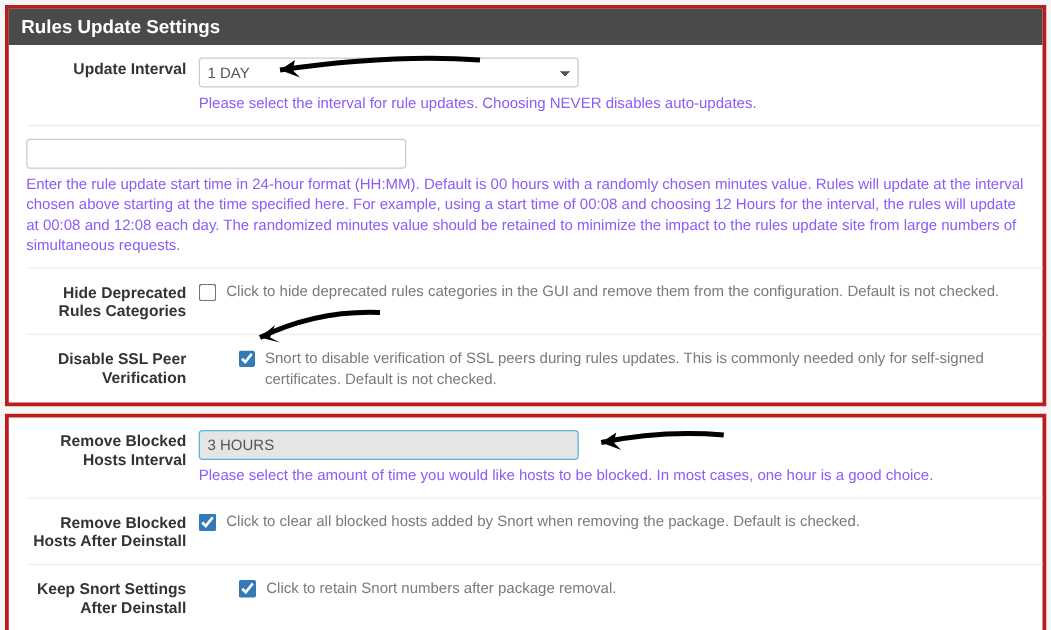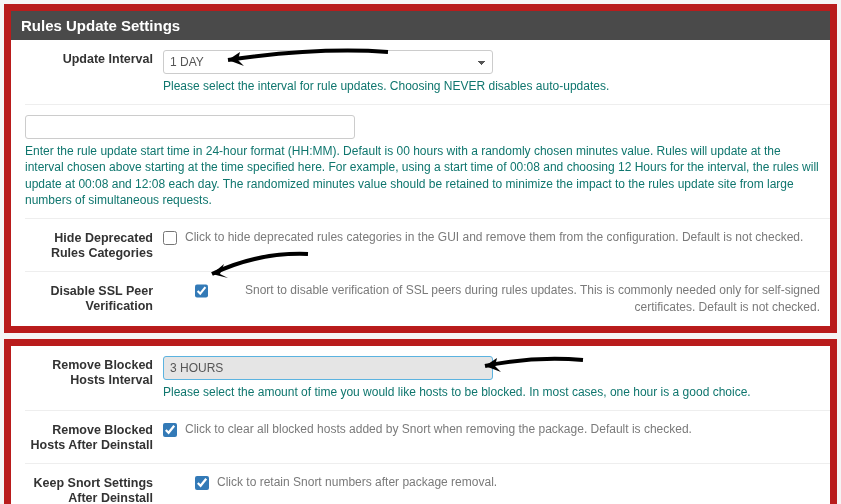--- a/index.html
+++ b/index.html
@@ -1,29 +1,29 @@
 <!DOCTYPE html>
 <html><head>
 <meta charset="utf-8">
 <style>
   * { box-sizing: border-box; margin: 0; padding: 0; }
   body { font-family: -apple-system, BlinkMacSystemFont, "Segoe UI", Helvetica, Arial, sans-serif; font-size: 13px; color: #333; background: #f5f5f5; padding: 4px; }
-  .panel { background: #fff; border: 7px solid #b91c1c; margin-bottom: 6px; }
+  .panel { background: #fff; border: 3px solid #b91c1c; margin-bottom: 6px; }
   .panel-header { background: #4a4a4a; color: #fff; font-weight: 600; font-size: 15px; padding: 6px 10px; }
   .form-row { display: flex; align-items: flex-start; padding: 10px 10px 10px 0; border-bottom: 1px solid #eee; position: relative; margin-left: 14px; }
   .form-row:last-child { border-bottom: none; gap: 32px; }
   .label-col { width: 138px; min-width: 138px; text-align: right; font-weight: 700; font-size: 12.5px; color: #333; padding-right: 10px; padding-top: 2px; line-height: 1.2; }
   .field-col { flex: 1; position: relative; }
-  .help { color: #0f766e; font-size: 12px; margin-top: 4px; line-height: 1.35; }
-  select, input[type=text] { width: 330px; max-width: 100%; height: 24px; border: 1px solid #ccc; border-radius: 3px; padding: 2px 6px; font-size: 12px; color: #555; background: #fff; }
+  .help { color: #8b5cf6; font-size: 12px; margin-top: 4px; line-height: 1.35; }
+  select, input[type=text] { width: 304px; max-width: 100%; height: 24px; border: 1px solid #ccc; border-radius: 3px; padding: 2px 6px; font-size: 12px; color: #555; background: #fff; }
   select { appearance: none; -webkit-appearance: none; padding-right: 22px; background-image: linear-gradient(45deg, transparent 50%, #555 50%), linear-gradient(135deg, #555 50%, transparent 50%); background-position: right 10px top 10px, right 6px top 10px; background-size: 4px 4px, 4px 4px; background-repeat: no-repeat; }
   .select-highlight { border: 1px solid #5bb3e0; background: #e5e5e5; }
   .check-line { display: flex; align-items: flex-start; gap: 8px; }
   .check-line input[type=checkbox] { margin-top: 2px; width: 14px; height: 14px; accent-color: #337ab7; }
-  .check-text { color: #7a7a7a; font-size: 12px; line-height: 1.4; text-align: right; }
+  .check-text { color: #7a7a7a; font-size: 12px; line-height: 1.4; }
   .arrow { position: absolute; pointer-events: none; }
   .arrow svg { display: block; }
   .container { width: 841px; max-width: 100%; margin: 0 auto; position: relative; }
 </style>
 </head>
 <body>
 
 <div class="container">
 
   <div class="panel">

